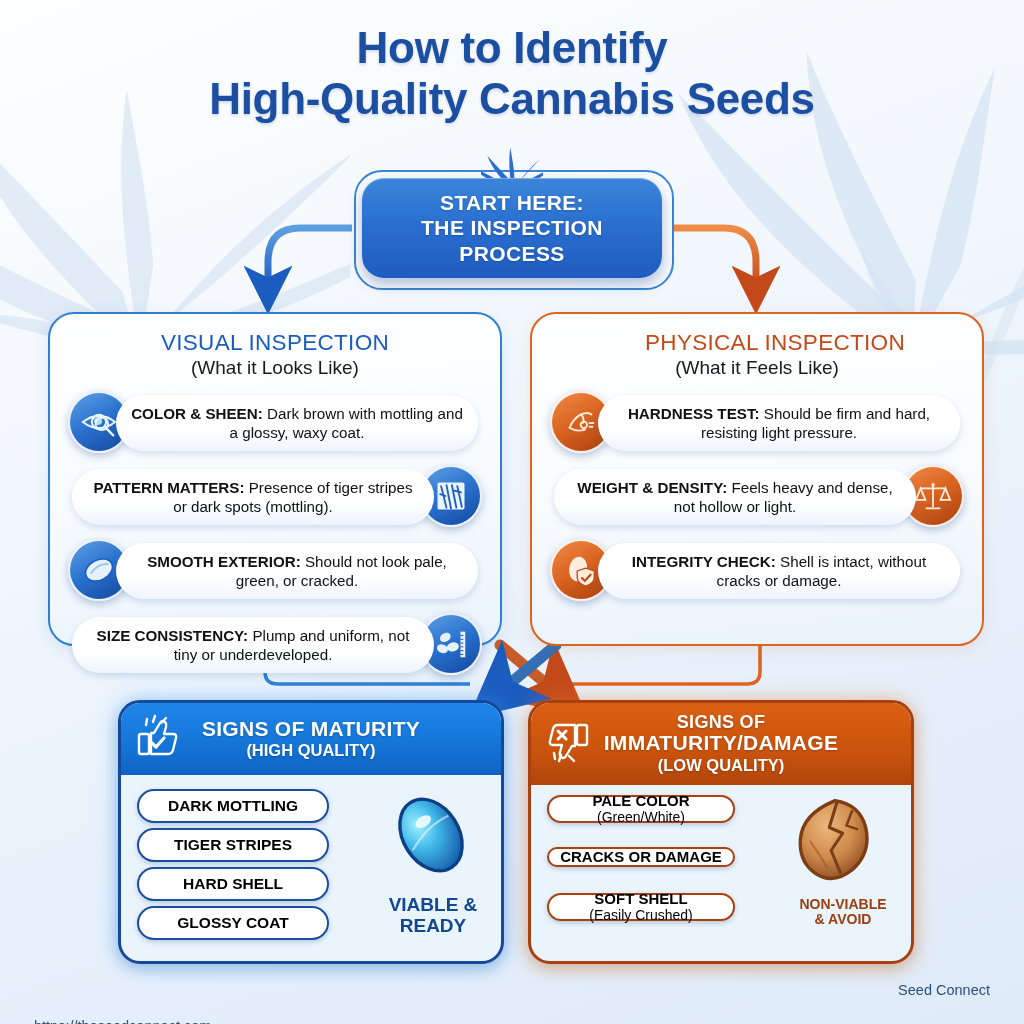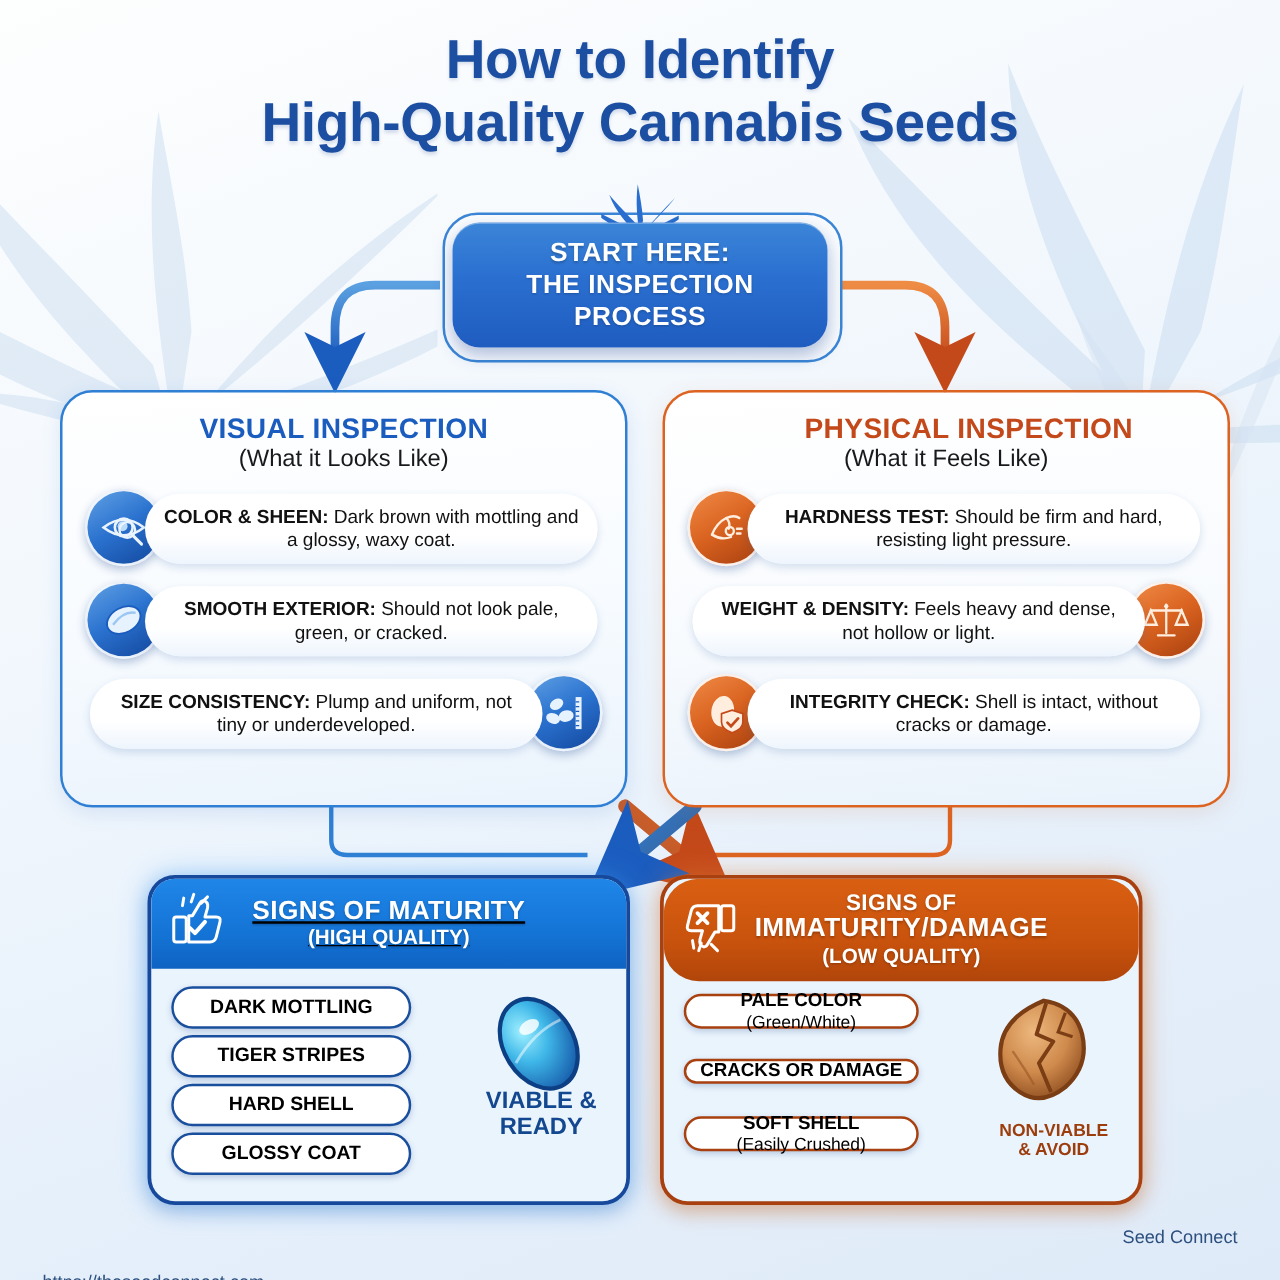--- a/index.html
+++ b/index.html
@@ -51,21 +51,21 @@
     border:2.5px solid #2f7fd4;
     background:linear-gradient(175deg,#ffffff 0%,#f7fbff 55%,#eaf3fc 100%);
     box-shadow:0 4px 16px rgba(50,110,190,.13);
   }
   .panel-p{
     left:530px;top:312px;width:450px;height:330px;
     border:2.5px solid #dd6320;
     background:linear-gradient(175deg,#ffffff 0%,#f8fbfe 55%,#e9f2fb 100%);
     box-shadow:0 4px 16px rgba(190,100,40,.13);
   }
-  .ph-title{text-align:center;margin-top:16px;font-weight:bold;font-size:22.5px;letter-spacing:.3px;}
+  .ph-title{text-align:center;margin-top:16px;font-weight:normal;font-size:22.5px;letter-spacing:.3px;}
   .ph-title.blue{color:#1b5cbf;}
   .ph-title.orange{color:#c4491a;margin-left:36px;}
   .ph-sub{text-align:center;font-size:19px;color:#18191b;margin-top:1px;font-weight:500;}
 
   
   .rows{position:relative;margin-top:12px;}
   .row{position:relative;height:64px;margin-bottom:10px;}
   .pill{
     position:absolute;top:4px;height:56px;border-radius:28px;
     background:linear-gradient(180deg,#ffffff 0%,#ffffff 60%,#eef5fd 100%);
@@ -93,38 +93,38 @@
     left:118px;top:700px;width:380px;height:258px;
     border:3px solid #16489b;background:#eaf4fd;
     box-shadow:0 0 22px rgba(70,170,255,.45),0 5px 14px rgba(30,70,150,.25);
   }
   .bp-bad{
     left:528px;top:700px;width:380px;height:258px;
     border:3px solid #a8400f;background:#eaf4fd;
     box-shadow:0 0 22px rgba(235,140,70,.42),0 5px 14px rgba(150,70,20,.25);
   }
   .bp-head{height:72px;display:flex;align-items:center;justify-content:center;position:relative;}
-  .bp-good .bp-head{background:linear-gradient(180deg,#1f86e8 0%,#1474d6 60%,#0f63c2 100%);text-decoration:underline;}
-  .bp-bad .bp-head{background:linear-gradient(180deg,#d95f12 0%,#c9530d 60%,#b1450a 100%);border-radius:28px;}
+  .bp-good .bp-head{background:linear-gradient(180deg,#1f86e8 0%,#1474d6 60%,#0f63c2 100%);}
+  .bp-bad .bp-head{background:linear-gradient(180deg,#d95f12 0%,#c9530d 60%,#b1450a 100%);}
   .bp-head .htxt{color:#fff;font-weight:bold;text-align:center;line-height:1.08;text-shadow:0 1px 2px rgba(0,0,0,.25);}
   .bp-head .h1{font-size:21px;letter-spacing:.3px;display:block;}
   .bp-head .h2{font-size:16.5px;display:block;margin-top:2px;}
   .bp-head .hicon{position:absolute;left:12px;top:50%;transform:translateY(-50%);}
   .bp-body{position:relative;height:186px;}
   .tag{
     position:absolute;left:16px;border-radius:22px;background:#fff;
     display:flex;align-items:center;justify-content:center;text-align:center;
     font-weight:bold;color:#000000;box-shadow:0 2px 5px rgba(30,70,140,.25);
     box-sizing:border-box;
   }
   .bp-good .tag{width:192px;height:34px;border:2px solid #1a4f9e;font-size:15.5px;}
   .bp-bad  .tag{width:188px;height:28px;border:2px solid #a8400f;font-size:15px;line-height:1.1;flex-direction:column;}
   .bp-bad .tag small{font-weight:normal;font-size:14px;display:block;}
   .outcome{position:absolute;text-align:center;font-weight:bold;line-height:1.08;}
-  .bp-good .outcome{right:8px;top:96px;width:120px;color:#13478f;font-size:19px;}
+  .bp-good .outcome{right:8px;top:120px;width:120px;color:#13478f;font-size:19px;}
   .bp-bad  .outcome{right:2px;top:112px;width:132px;color:#9c3d0d;font-size:14px;}
   .seedart{position:absolute;}
 
   
   .footer{position:absolute;left:0;right:0;bottom:22px;height:20px;}
   .f-left{position:absolute;left:34px;top:0;font-size:14.5px;color:#2b4f7e;margin-top:36px;}
   .f-right{position:absolute;right:34px;top:0;font-size:14.5px;color:#2b4f7e;}
 </style>
 </head>
 <body>
@@ -257,20 +257,38 @@
             <circle cx="19" cy="19" r="4.2" fill="#bcdcfa"></circle>
             <circle cx="23" cy="22" r="6.6" fill="none" stroke="#eaf4ff" stroke-width="2"></circle>
             <line x1="28" y1="27" x2="35" y2="34" stroke="#eaf4ff" stroke-width="2.6" stroke-linecap="round"></line>
           </svg>
         </div>
         <div class="pill">
           <p><b>COLOR &amp; SHEEN:</b><span> Dark brown with mottling and a glossy, waxy coat.</span></p>
         </div>
       </div>
 
+      <div class="row iconR">
+        <div class="badge blue">
+          <svg width="36" height="36" viewBox="0 0 40 40" aria-hidden="true">
+            <rect x="5" y="5" width="30" height="30" rx="2" fill="#eaf4ff"></rect>
+            <g stroke="#1b5cbf" stroke-width="2" stroke-linecap="round">
+              <path d="M9 9 L15 33"></path>
+                <path d="M15 8 L20 34"></path>
+                <path d="M21 8 L26 33"></path>
+              <path d="M27 9 L32 32"></path>
+                <path d="M8 18 L14 20"></path>
+                <path d="M24 14 L31 16"></path>
+            </g>
+          </svg>
+        </div>
+        <div class="pill">
+          <p><b>PATTERN MATTERS:</b><span> Presence of tiger stripes or dark spots (mottling).</span></p>
+        </div>
+      </div>
 
       <div class="row iconL">
         <div class="badge blue">
           <svg width="38" height="38" viewBox="0 0 40 40" aria-hidden="true">
             <ellipse cx="20" cy="20" rx="15" ry="10.5" fill="#e7f2ff" stroke="#1b5cbf" stroke-width="1.6" transform="rotate(-28 20 20)"></ellipse>
             <path d="M11 24 Q20 12 30 14" stroke="#9cc7f2" stroke-width="2" fill="none"></path>
           </svg>
         </div>
         <div class="pill">
           <p><b>SMOOTH EXTERIOR:</b><span> Should not look pale, green, or cracked.</span></p>

